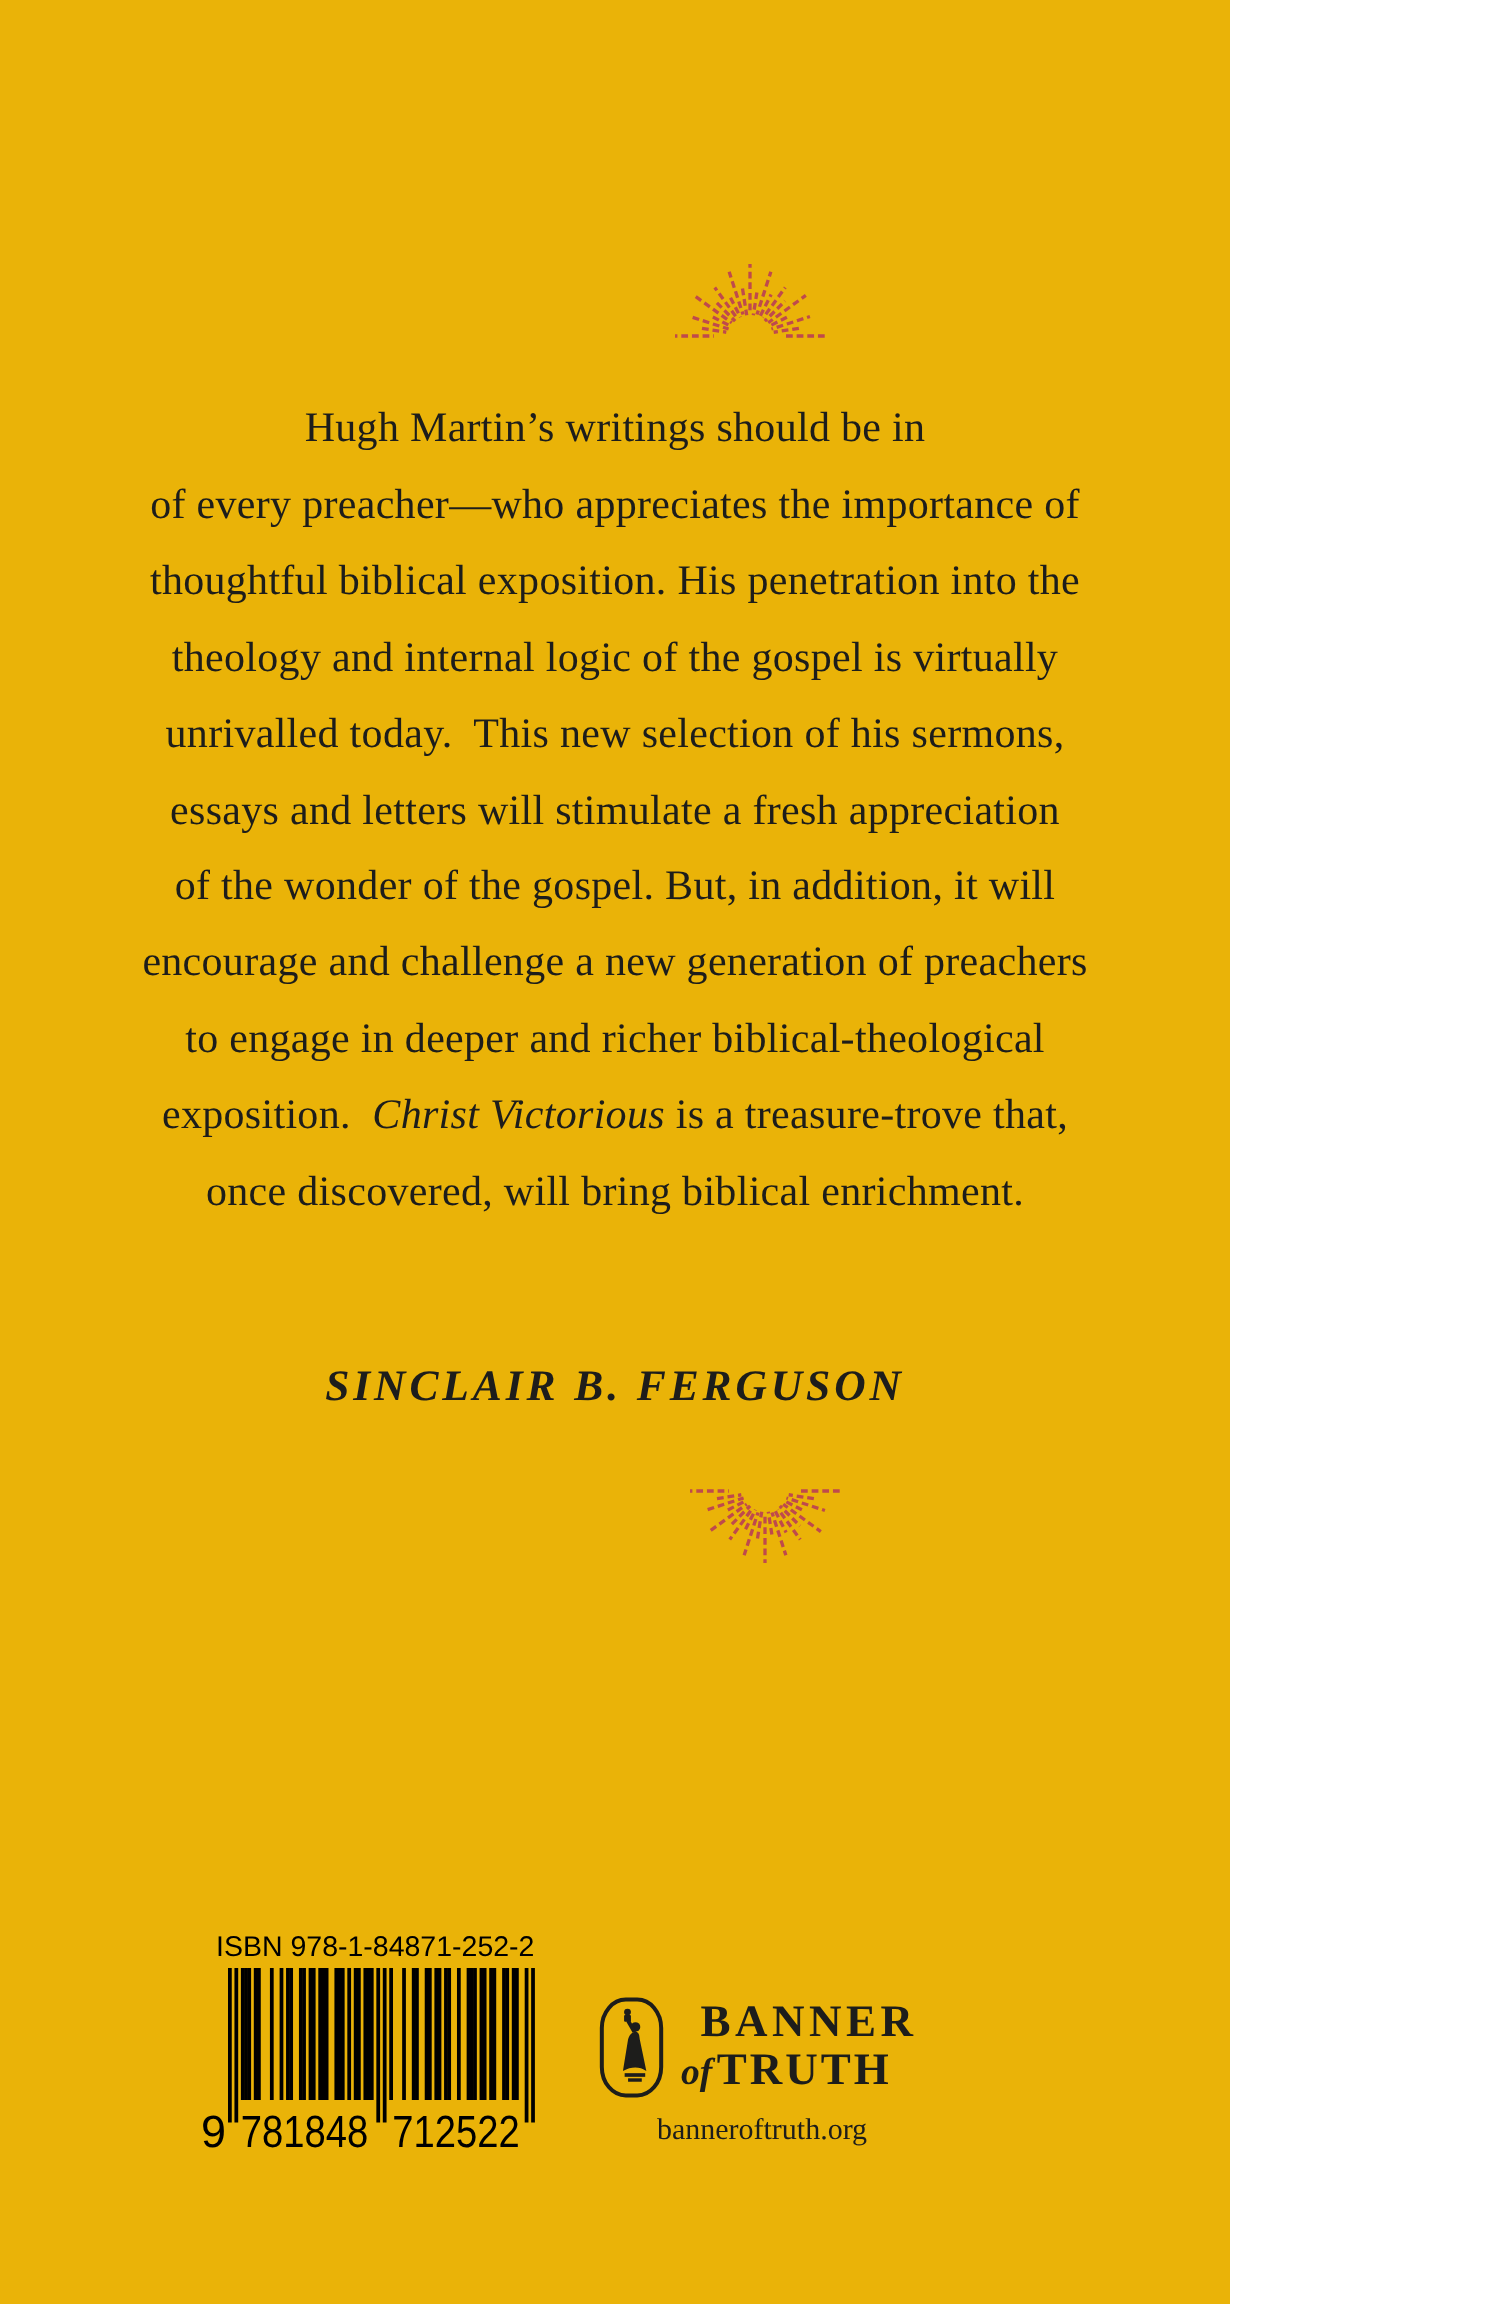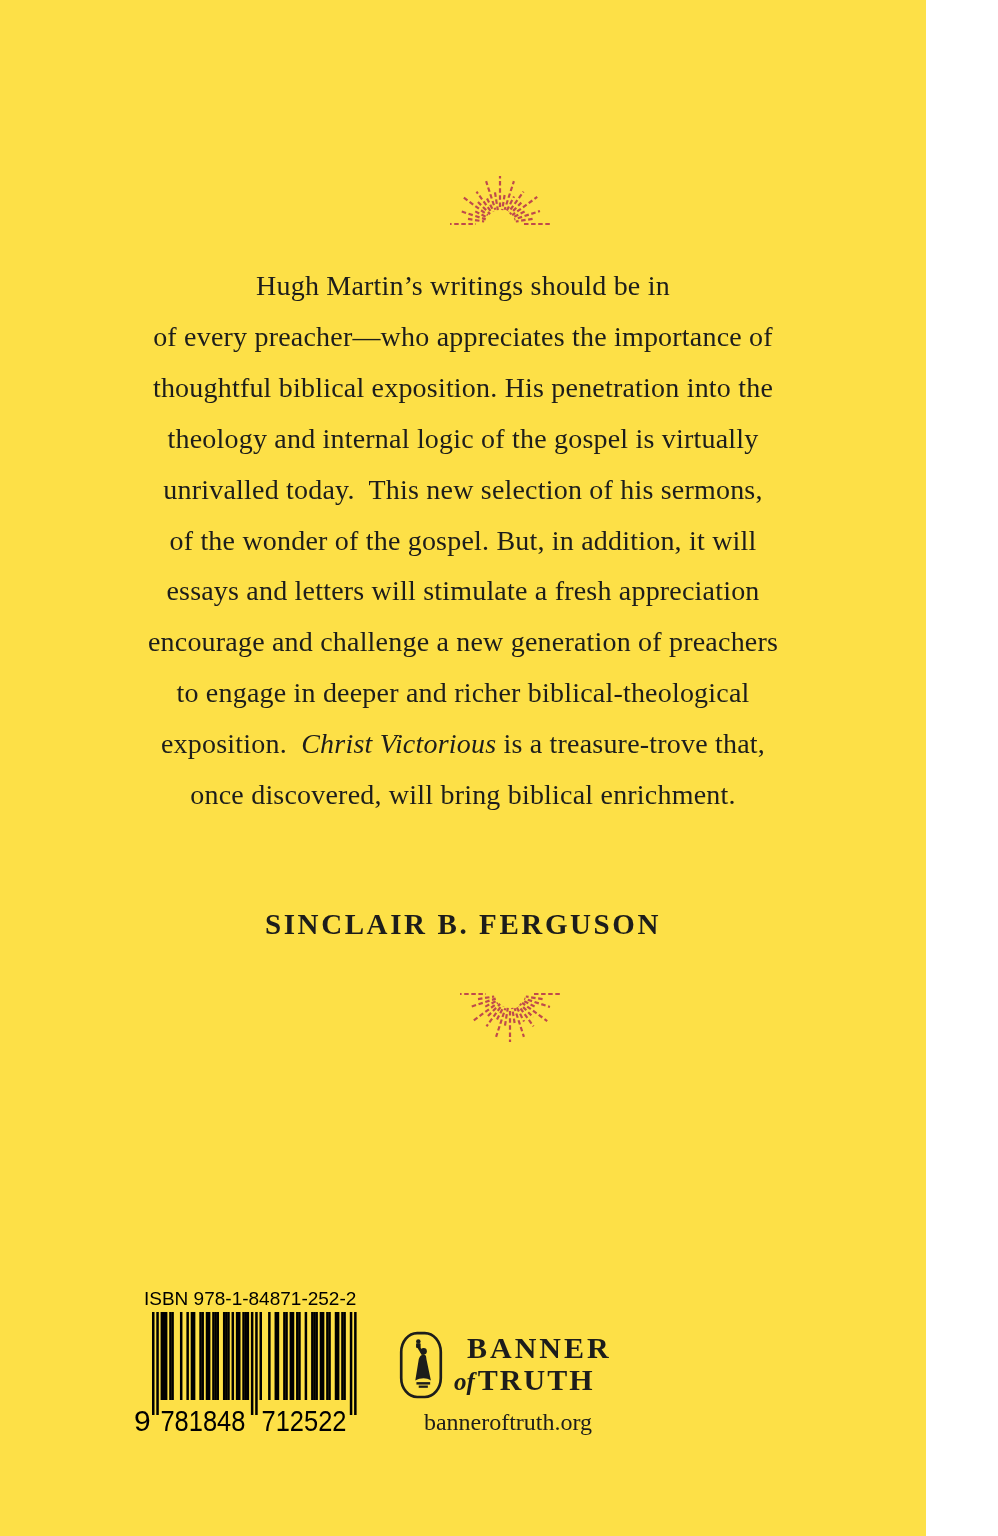--- a/index.html
+++ b/index.html
@@ -1,19 +1,19 @@
 <!DOCTYPE html>
 <html><head>
 <meta charset="utf-8">
 <style>
   html,body{margin:0;padding:0;background:#ffffff;}
   .page{
     position:relative;
-    width:926px;height:1536px;
-    background:#fde047;
+    width:820px;height:1536px;
+    background:#eab308;
     font-family:"Liberation Serif", serif;
     color:#1d1d1b;
     overflow:hidden;
   }
   .burst{position:absolute;}
   .burst-top{left:440px;top:166px;}
   .burst-bottom{left:450px;top:988px;}
   .quote{
     position:absolute;top:261px;left:0;width:100%;
     text-align:center;
@@ -21,38 +21,39 @@
     line-height:50.9px;
     letter-spacing:0.2px;
   }
   .quote .it{font-style:italic;margin-top:26px;}
   .attribution{
     position:absolute;top:908px;left:0;width:100%;
     text-align:center;
     font-weight:bold;
     font-size:29px;
     letter-spacing:2.6px;
+    font-style:italic;
   }
   .barcode-block{position:absolute;left:134px;top:1288px;width:226px;}
   .isbn-label{
     font-family:"Liberation Sans", sans-serif;
     font-size:19px;color:#000;
     width:208px;margin-left:10px;
     text-align:center;white-space:nowrap;
     margin-bottom:2px;
   }
   .barcode-svg{display:block;}
   .logo-block{position:absolute;left:398px;top:1330px;width:220px;text-align:center;}
   .logo-row{display:flex;align-items:center;justify-content:flex-start;}
   .logo-badge{flex:0 0 auto;}
   .wordmark{margin-left:10px;text-align:left;color:#1d1d1b;}
   .wm1{font-size:30px;font-weight:bold;letter-spacing:3px;line-height:30px;padding-left:13px;white-space:nowrap;}
   .wm2{font-size:30px;font-weight:bold;letter-spacing:2px;line-height:33px;white-space:nowrap;}
   .wm2 .wm-of{font-style:italic;font-size:25px;letter-spacing:0;margin-right:3px;}
-  .logo-url{font-size:24px;margin-top:9px;color:#1d1d1b;}
+  .logo-url{font-size:20px;margin-top:9px;color:#1d1d1b;}
 </style>
 </head>
 <body>
 
 <div class="page">
 
   <svg class="burst burst-top" width="120" height="64" viewBox="0 0 120 64">
       <line x1="84" y1="58" x2="110" y2="58" stroke="#bf4a4c" stroke-width="2.2" stroke-dasharray="4.5 2.6" stroke-dashoffset="0"></line>
       <line x1="75.80301344952221" y1="55.49704855935631" x2="93.58140358023468" y2="52.68122818863215" stroke="#bf4a4c" stroke-width="2.2" stroke-dasharray="4.5 2.6" stroke-dashoffset="1.7"></line>
       <line x1="74.2658477444273" y1="53.36474508437579" x2="99.94437368439645" y2="45.02128623625221" stroke="#bf4a4c" stroke-width="2.2" stroke-dasharray="4.5 2.6" stroke-dashoffset="3.4"></line>
@@ -75,22 +76,22 @@
       <line x1="44.196986550477796" y1="55.4970485593563" x2="26.418596419765322" y2="52.68122818863215" stroke="#bf4a4c" stroke-width="2.2" stroke-dasharray="4.5 2.6" stroke-dashoffset="2.299999999999997"></line>
       <line x1="36" y1="58" x2="10" y2="57.99999999999999" stroke="#bf4a4c" stroke-width="2.2" stroke-dasharray="4.5 2.6" stroke-dashoffset="4"></line>
     </svg>
 
   <div class="quote">
     <div>Hugh Martin’s writings should be in</div>
     <div>of every preacher—who appreciates the importance of</div>
     <div>thoughtful biblical exposition. His penetration into the</div>
     <div>theology and internal logic of the gospel is virtually</div>
     <div>unrivalled today.&nbsp; This new selection of his sermons,</div>
+    <div>essays and letters will stimulate a fresh appreciation</div>
     <div>of the wonder of the gospel. But, in addition, it will</div>
-    <div>essays and letters will stimulate a fresh appreciation</div>
     <div>encourage and challenge a new generation of preachers</div>
     <div>to engage in deeper and richer biblical-theological</div>
     <div><span>exposition.&nbsp; </span><span class="it">Christ Victorious</span><span> is a treasure-trove that,</span></div>
     <div>once discovered, will bring biblical enrichment.</div>
   </div>
 
   <div class="attribution">SINCLAIR B. FERGUSON</div>
 
   <svg class="burst burst-bottom" width="120" height="64" viewBox="0 0 120 64">
       <line x1="84" y1="6" x2="110" y2="6" stroke="#bf4a4c" stroke-width="2.2" stroke-dasharray="4.5 2.6" stroke-dashoffset="0"></line>

